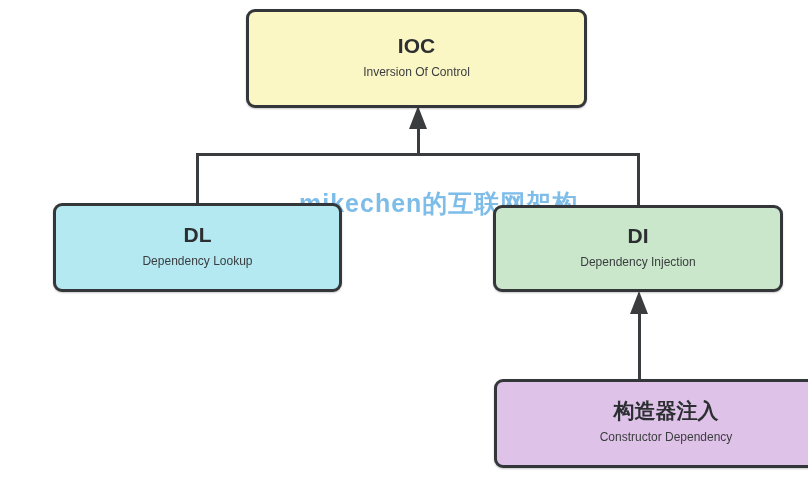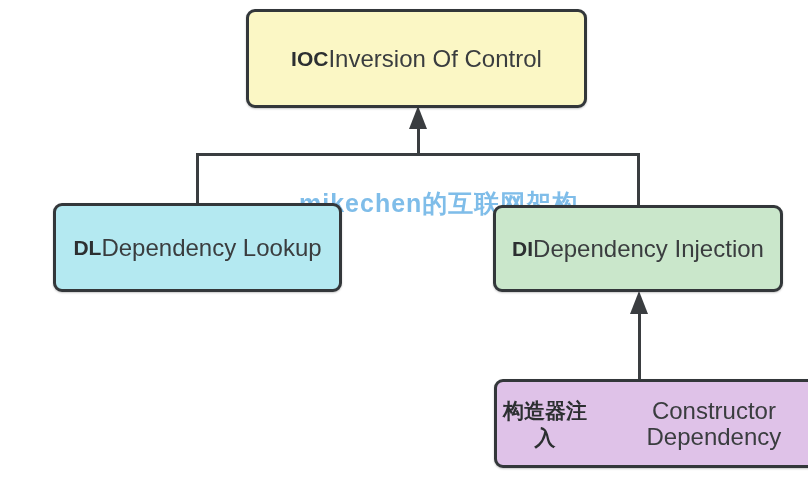--- a/index.html
+++ b/index.html
@@ -58,34 +58,34 @@
   #arrow-di  { left: 630px; top: 291px; }
 
   
   .node {
     position: absolute;
     z-index: 2;
     box-sizing: border-box;
     border: 3px solid #33373a;
     border-radius: 9px;
     display: flex;
-    flex-direction: row;
+    flex-direction: column;
     align-items: center;
     justify-content: center;
     text-align: center;
     box-shadow: 0 1px 2px rgba(0,0,0,0.22);
   }
   .node-title {
     font-size: 21px;
     font-weight: bold;
     color: #2c2f31;
     line-height: 27px;
   }
   .node-sub {
-    font-size: 24px;
+    font-size: 12px;
     color: #3a3d3f;
     line-height: 26px;
   }
 
   #node-ioc { left: 246px; top: 9px;   width: 341px; height: 99px; }
   #node-dl  { left: 53px;  top: 203px; width: 289px; height: 89px; }
   #node-di  { left: 493px; top: 205px; width: 290px; height: 87px; }
   #node-ci  { left: 494px; top: 379px; width: 344px; height: 89px; }
 </style>
 </head>

